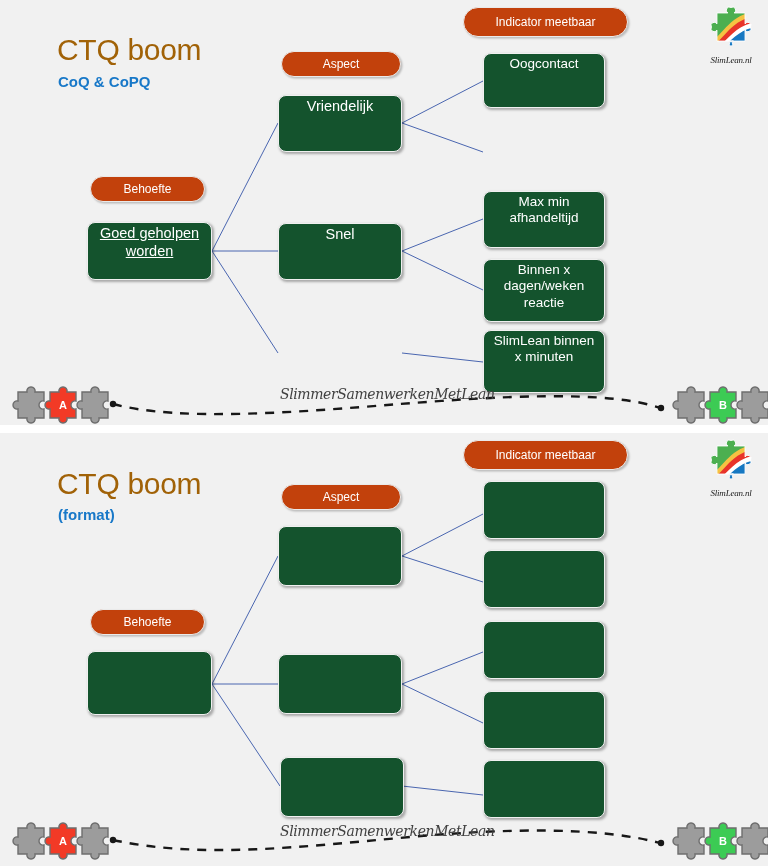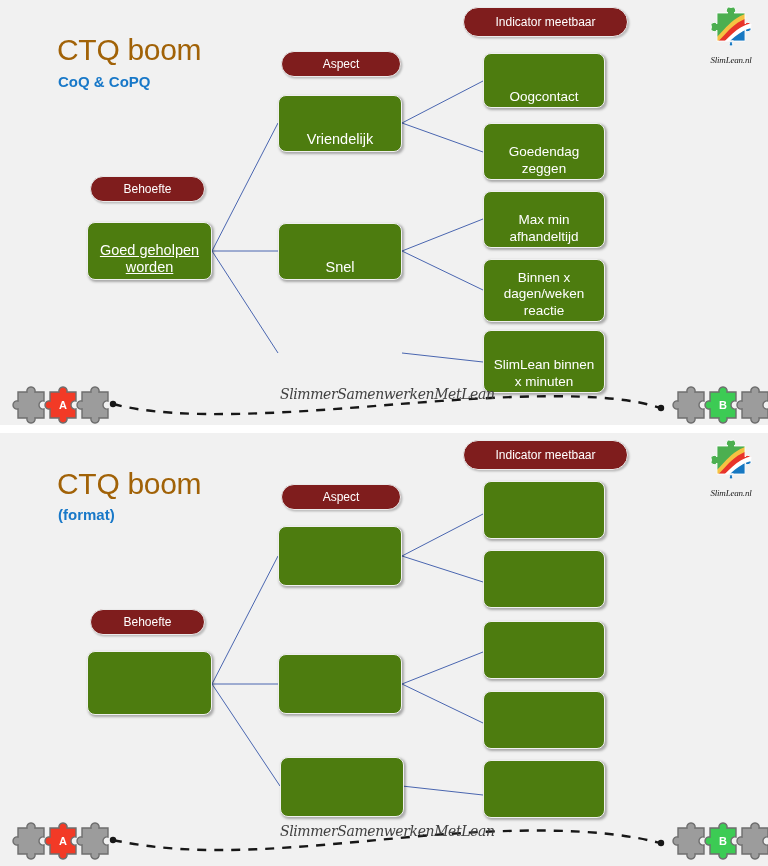--- a/index.html
+++ b/index.html
@@ -48,43 +48,43 @@
     white-space: nowrap;
   }
   #t1-main { left: 57px; top: 33px; }
   #t1-sub  { left: 58px; top: 73px; }
   #t2-main { left: 57px; top: 467px; }
   #t2-sub  { left: 58px; top: 506px; }
 
   
   .pill {
     position: absolute;
-    background: #7f1d1d;
+    background: #c2410c;
     border-radius: 999px;
     color: #ffffff;
     font-size: 12px;
     display: flex;
     align-items: center;
     justify-content: center;
     box-shadow: 1.5px 1.5px 2px rgba(0,0,0,0.22);
     border: 1px solid #eaeaea;
     text-align: center;
     white-space: nowrap;
   }
 
   
   .node {
     position: absolute;
-    background: #4d7c0f;
+    background: #14532d;
     border-radius: 8px;
     color: #ffffff;
     font-size: 14.5px;
     line-height: 1.22;
     display: flex;
-    align-items: flex-end;
+    align-items: flex-start;
     justify-content: center;
     text-align: center;
     padding: 2px 5px;
     box-shadow: 1.5px 1.5px 2.5px rgba(0,0,0,0.3);
     border: 1px solid #f0f0f0;
     z-index: 3;
   }
   .node.small { font-size: 13.5px; }
 
   
@@ -158,23 +158,20 @@
 
     <div class="node" style="left:278px; top:95px; width:124px; height:57px;">
       <span>Vriendelijk</span>
     </div>
     <div class="node" style="left:278px; top:223px; width:124px; height:57px;">
       <span>Snel</span>
     </div>
 
     <div class="node small" style="left:483px; top:53px; width:122px; height:55px;">
       <span>Oogcontact</span>
-    </div>
-    <div class="node small" style="left:483px; top:123px; width:122px; height:57px;">
-      <span>Goedendag zeggen</span>
     </div>
     <div class="node small" style="left:483px; top:191px; width:122px; height:57px;">
       <span>Max min afhandeltijd</span>
     </div>
     <div class="node small" style="left:483px; top:259px; width:122px; height:63px;">
       <span>Binnen x dagen/weken reactie</span>
     </div>
     <div class="node small" style="left:483px; top:330px; width:122px; height:63px;">
       <span>SlimLean binnen x minuten</span>
     </div>

